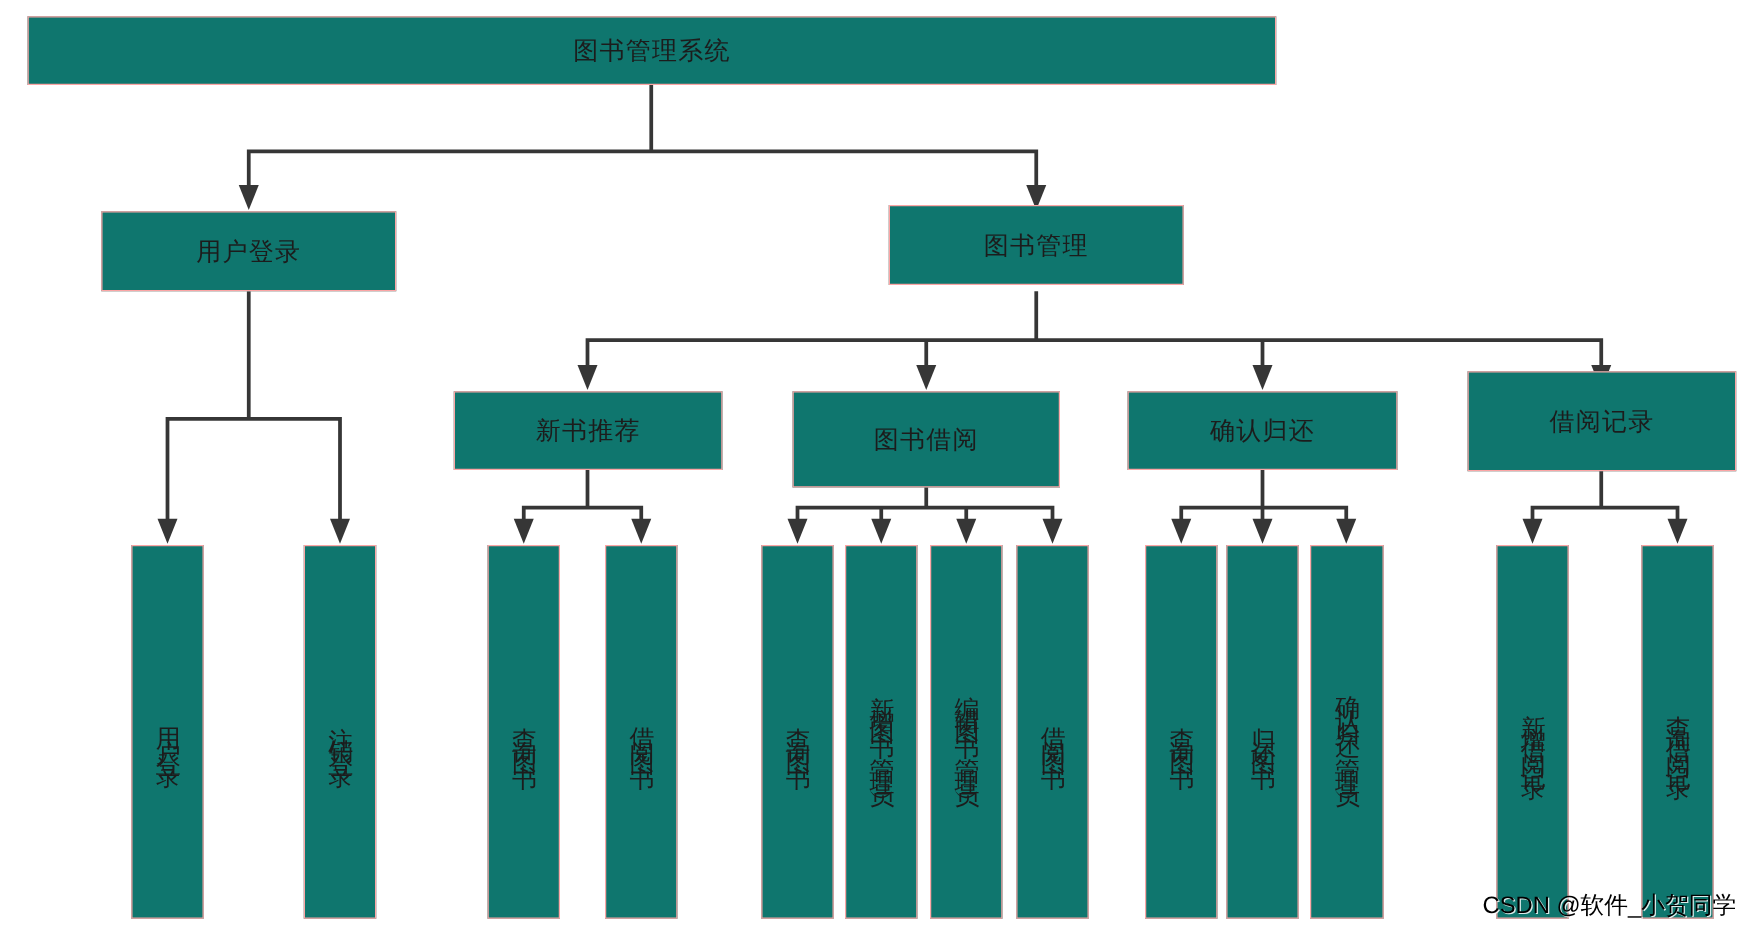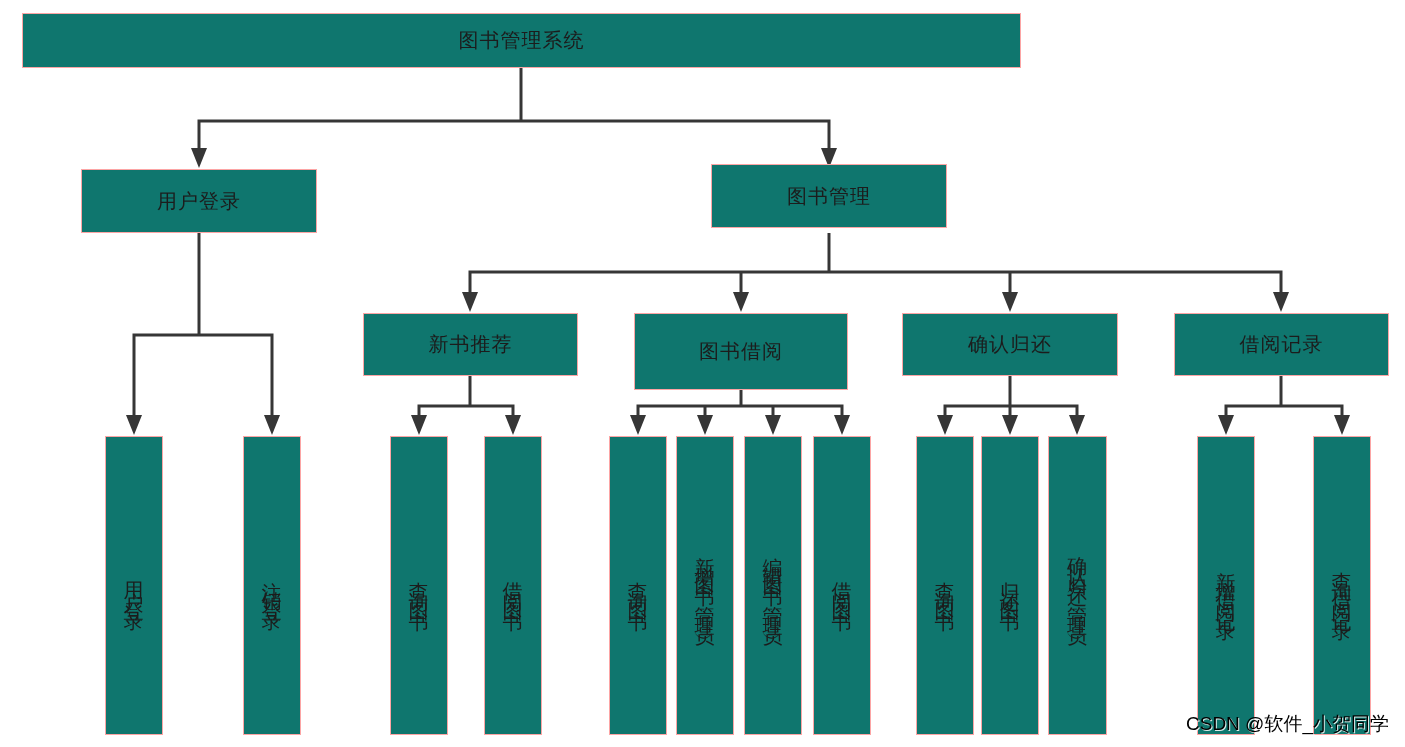--- a/index.html
+++ b/index.html
@@ -121,21 +121,21 @@
 
   <div class="node" style="left:363px; top:313px; width:215px; height:63px;">
     <span class="h-label">新书推荐</span>
   </div>
   <div class="node" style="left:634px; top:313px; width:214px; height:77px;">
     <span class="h-label">图书借阅</span>
   </div>
   <div class="node" style="left:902px; top:313px; width:216px; height:63px;">
     <span class="h-label">确认归还</span>
   </div>
-  <div class="node" style="left:1174px; top:313px; width:215px; height:63px;">
+  <div class="node" style="left:1174px; top:297px; width:215px; height:80px;">
     <span class="h-label">借阅记录</span>
   </div>
 
   <div class="node" style="left:105px; top:436px; width:58px; height:299px;">
     <span class="v-label">用户登录</span>
   </div>
   <div class="node" style="left:243px; top:436px; width:58px; height:299px;">
     <span class="v-label">注销登录</span>
   </div>
 

